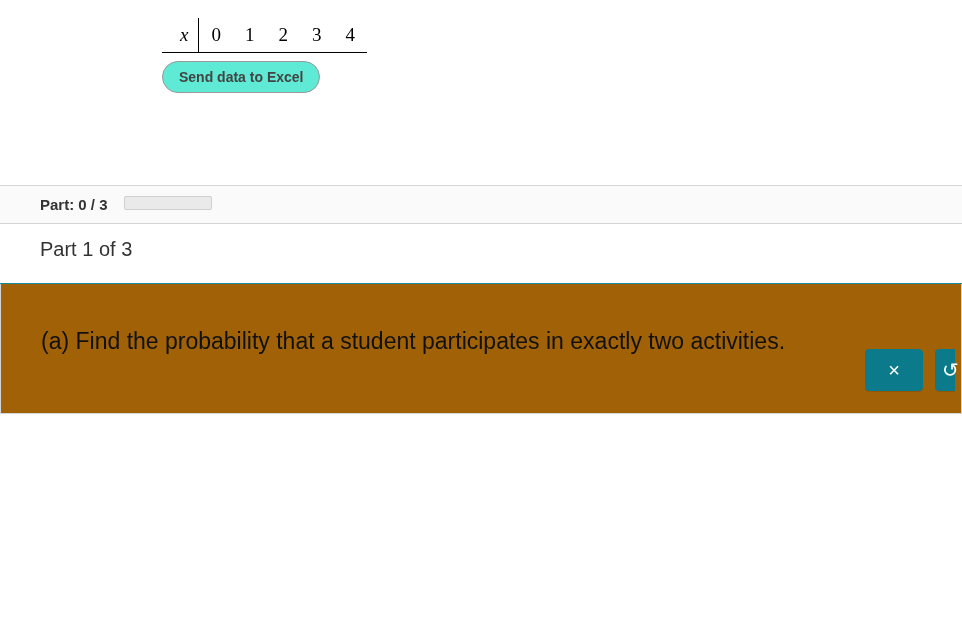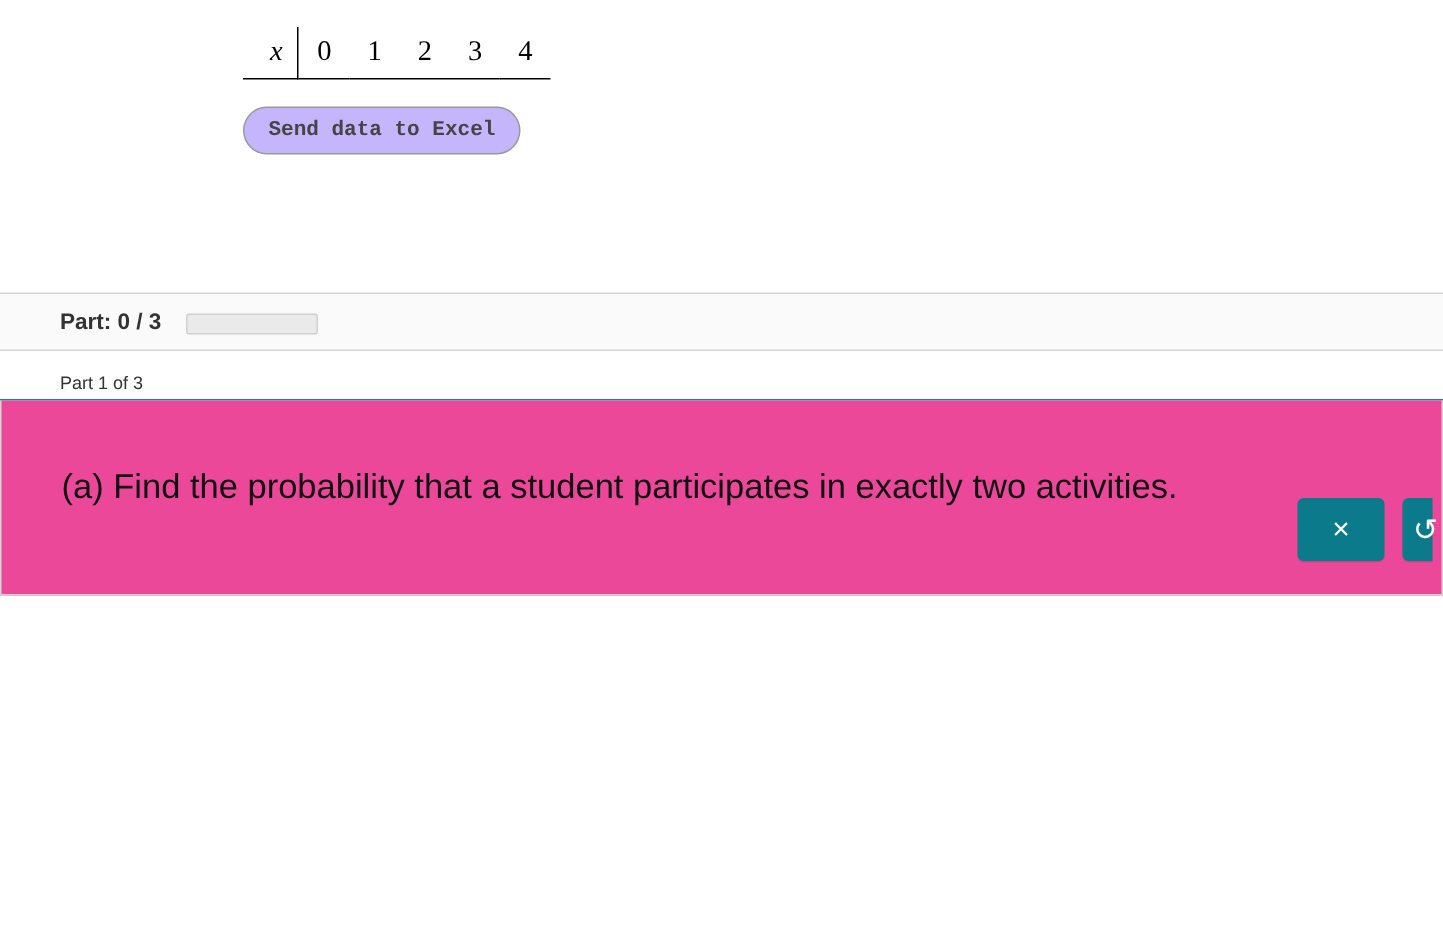--- a/index.html
+++ b/index.html
@@ -30,36 +30,35 @@
     }
     table.prob-table td:first-child {
       border-right: 1.5px solid #000;
       font-style: italic;
       padding-right: 10px;
       padding-left: 18px;
     }
     .px-label { font-style: italic; }
     .px-label .paren { font-style: normal; }
     .excel-btn {
-      margin-top: 18px;
+      margin-top: 8px;
       margin-left: 162px;
       display: inline-block;
       font-size: 14px;
       font-weight: 700;
       color: #444;
-      background: #c4b5fd;
+      background: #5eead4;
       border: 1.5px solid #999;
       border-radius: 22px;
       padding: 7px 16px;
       cursor: pointer;
-      font-family: Liberation Mono, monospace;
     }
     .part-bar {
       display: flex;
-      align-items: flex-end;
+      align-items: flex-start;
       margin-top: 92px;
       padding: 10px 12px;
       border-top: 1px solid #d5d5d5;
       border-bottom: 1px solid #d5d5d5;
       background: #fafafa;
     }
     .part-label {
       font-size: 15px;
       font-weight: 700;
       color: #333;
@@ -75,31 +74,31 @@
       border: 1px solid #d0d0d0;
       overflow: hidden;
     }
     .progress-fill {
       position: absolute;
       left: 0; top: 0; bottom: 0;
       width: 0%;
       background: #1f8aa6;
     }
     .part-header {
-      padding: 14px 12px 4px 40px;
-      font-size: 12px;
+      padding: 14px 12px 22px 40px;
+      font-size: 20px;
       color: #333;
       border-bottom: 1.5px solid #118a9c;
     }
     .question-body {
       padding: 42px 10px 28px 40px;
       border-left: 1px solid #d5d5d5;
       border-right: 1px solid #d5d5d5;
       border-bottom: 1px solid #d5d5d5;
-      background: #ec4899;
+      background: #a16207;
       position: relative;
     }
     .question-text {
       font-family: Verdana, Geneva, sans-serif;
       font-size: 23px;
       color: #111;
       line-height: 1.35;
       margin-bottom: 28px;
     }
     .answer-line {

